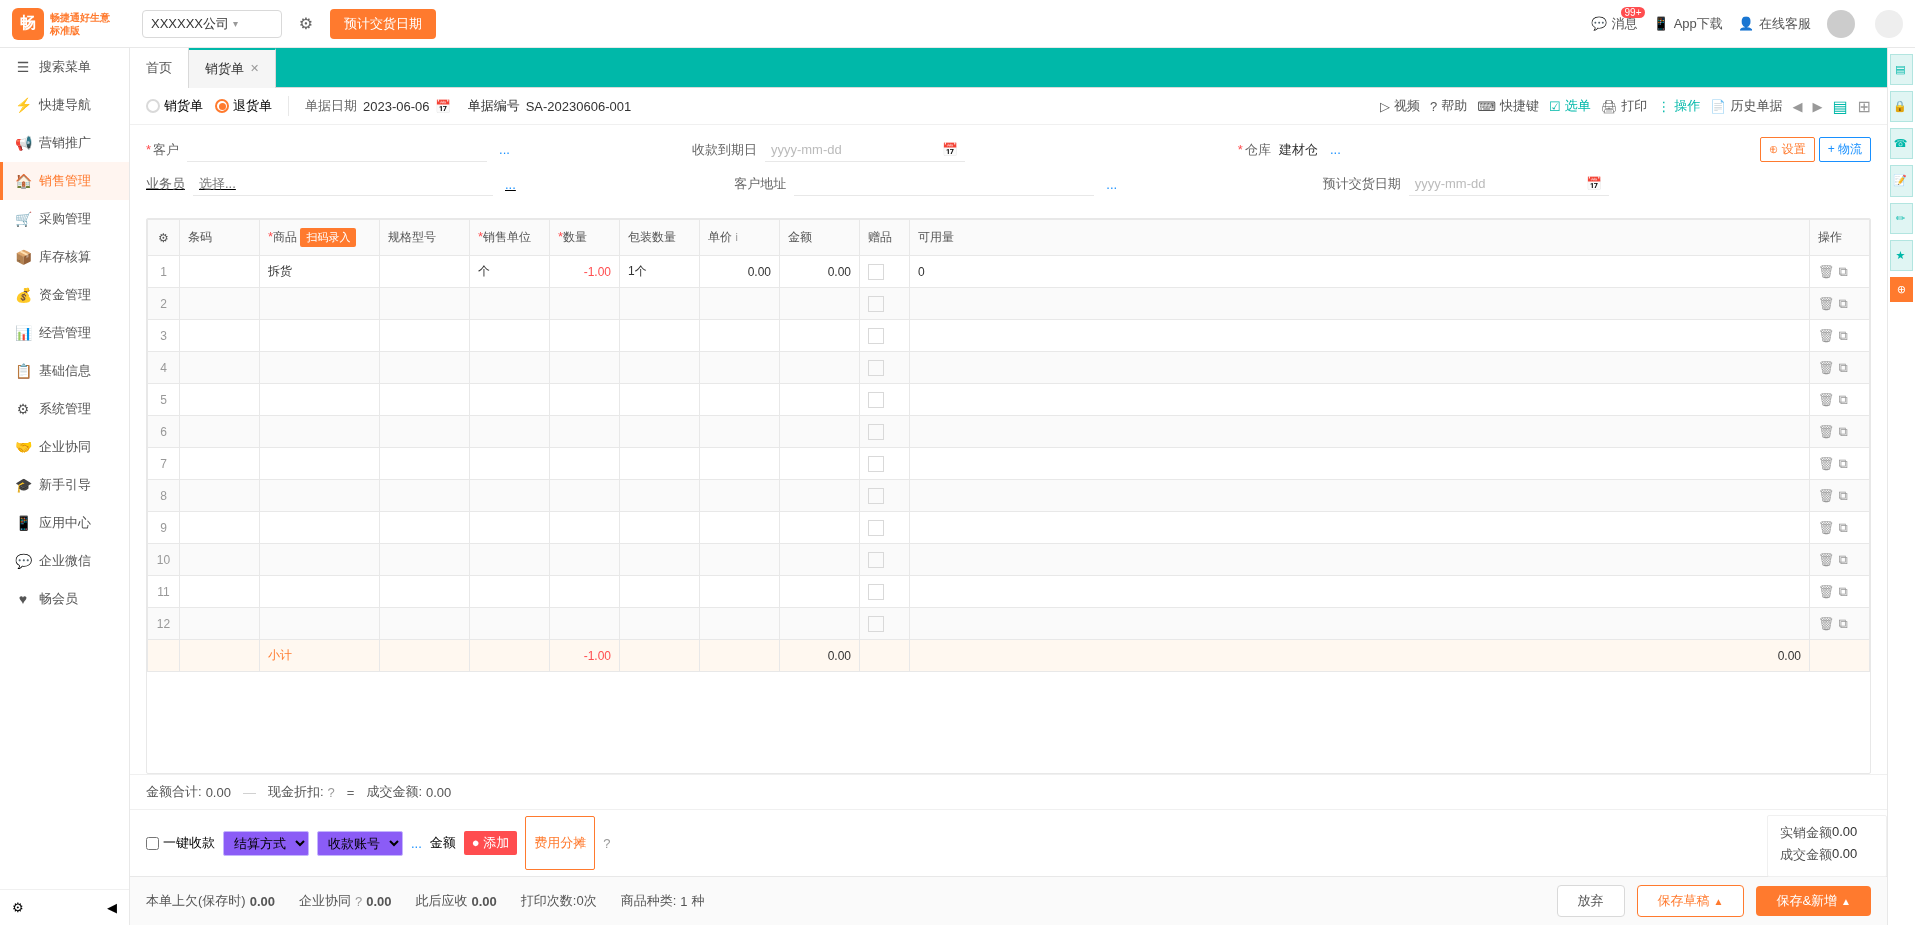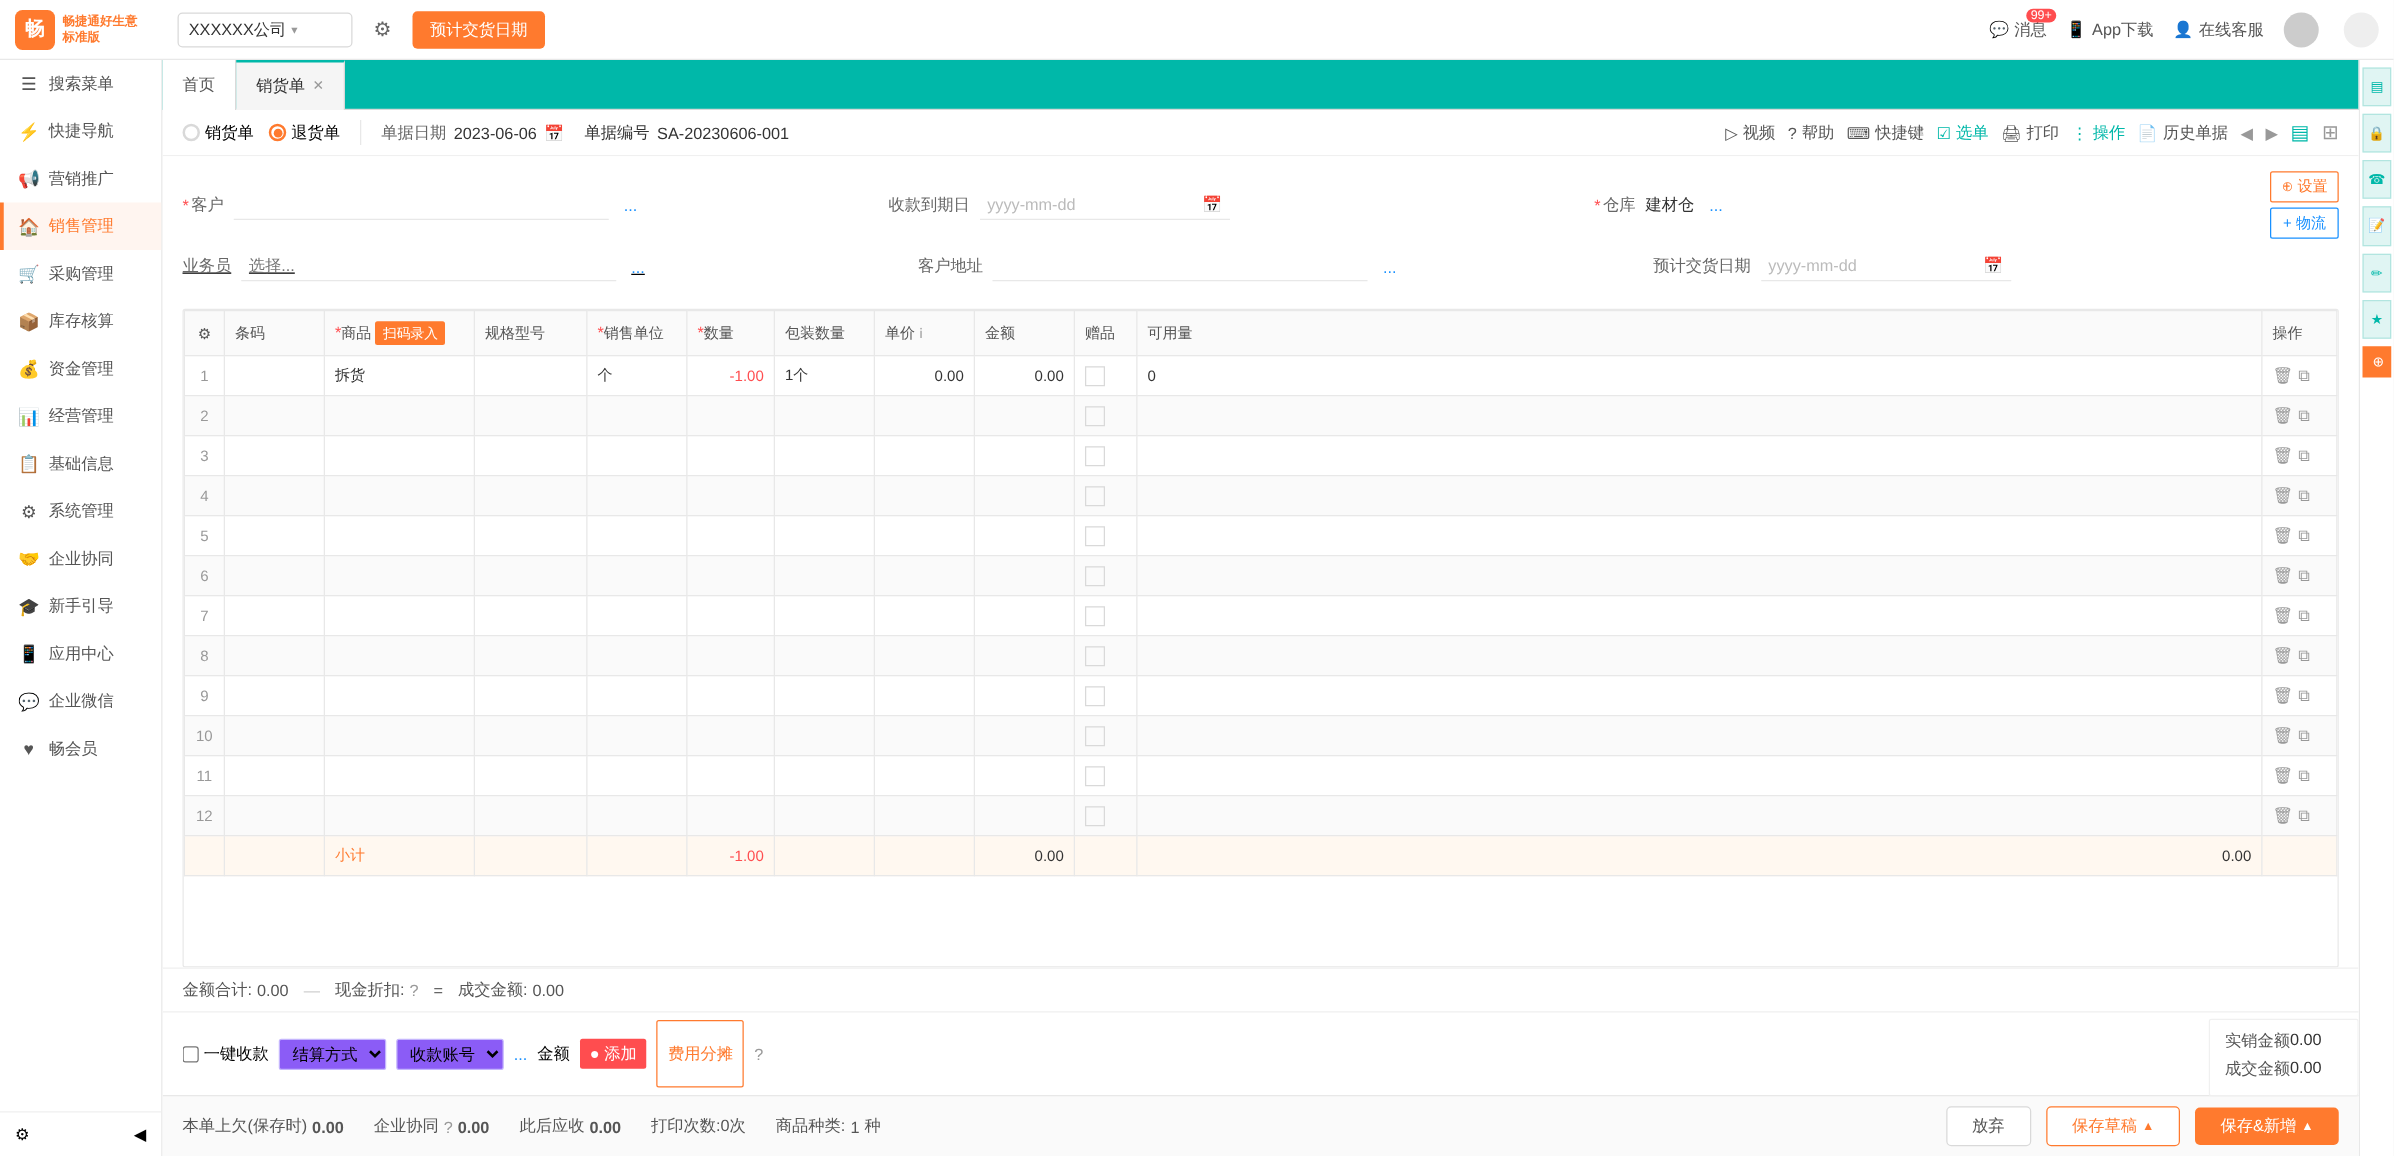--- a/index.html
+++ b/index.html
@@ -463,21 +463,21 @@
           </div>
           <div class="field-sep"></div>
           <div class="field-group" style="flex:2;">
             <span class="field-label">
               <span class="required">*</span>
               <span>仓库</span>
             </span>
             <span style="color:#333;">建材仓</span>
             <span class="field-dots">...</span>
           </div>
-          <div style="display:flex;flex-direction:column;gap:4px;margin-left:16px;">
+          <div style="display:flex;flex-direction:row;gap:4px;margin-left:16px;">
             <button class="settings-btn">⊕ 设置</button>
             <button class="logistics-btn">+ 物流</button>
           </div>
         </div>
 
         <div class="fields-row">
           <div class="field-group" style="flex:2;text-decoration:underline;">
             <span class="field-label">业务员</span>
             <input class="field-input" style="max-width: 300px;" placeholder="选择...">
             <span class="field-dots">...</span>

